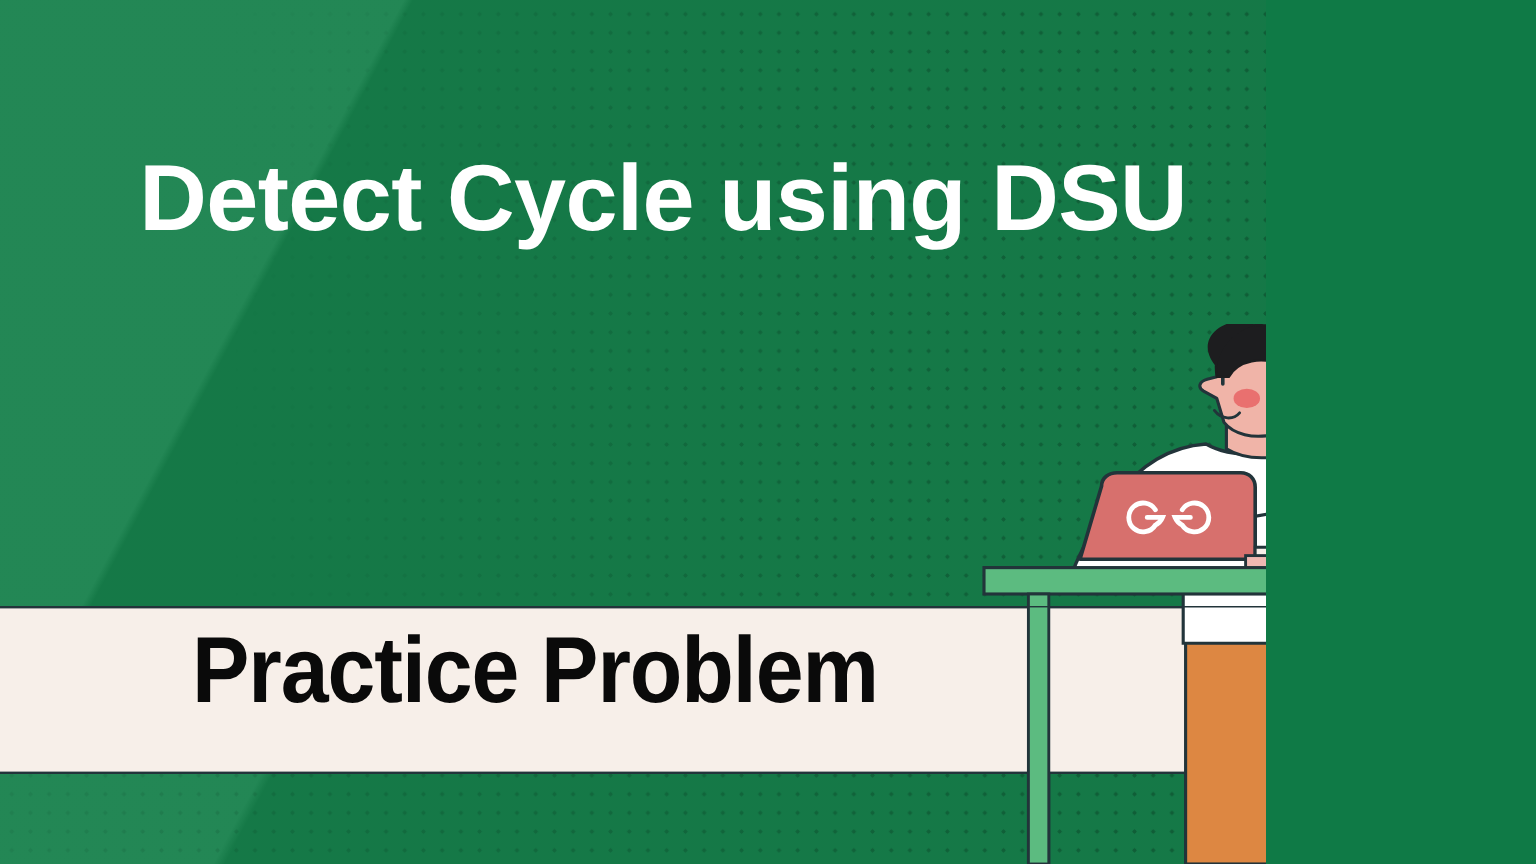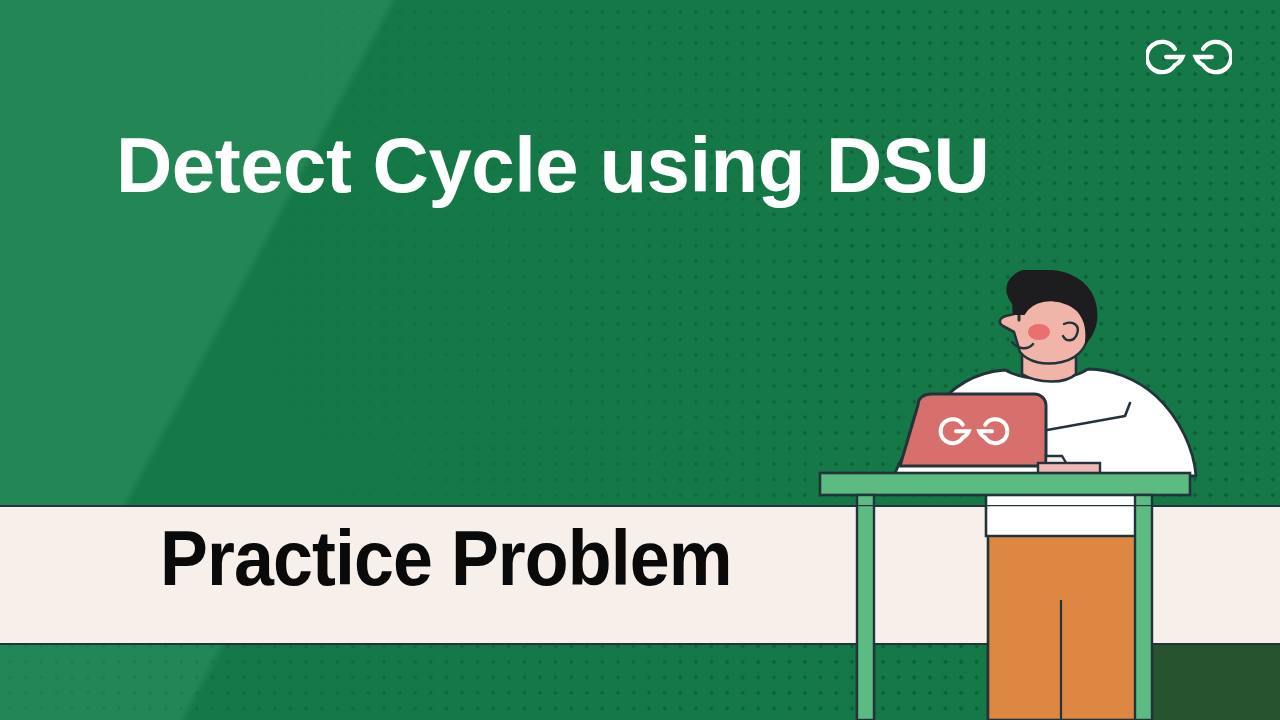--- a/index.html
+++ b/index.html
@@ -4,21 +4,21 @@
 <style>
   * { margin:0; padding:0; box-sizing:border-box; }
   html, body {
     width:1280px; height:720px; overflow:hidden;
     font-family:"Liberation Sans", sans-serif;
     background:#0f7a46;
   }
 
   #stage {
     position:relative;
-    width:1280px; height:720px;
+    width:1055px; height:720px;
     overflow:hidden;
     background:#157a47;
   }
 
   
   .bg-base {
     position:absolute; inset:0;
     background:#16804b;
   }
   

